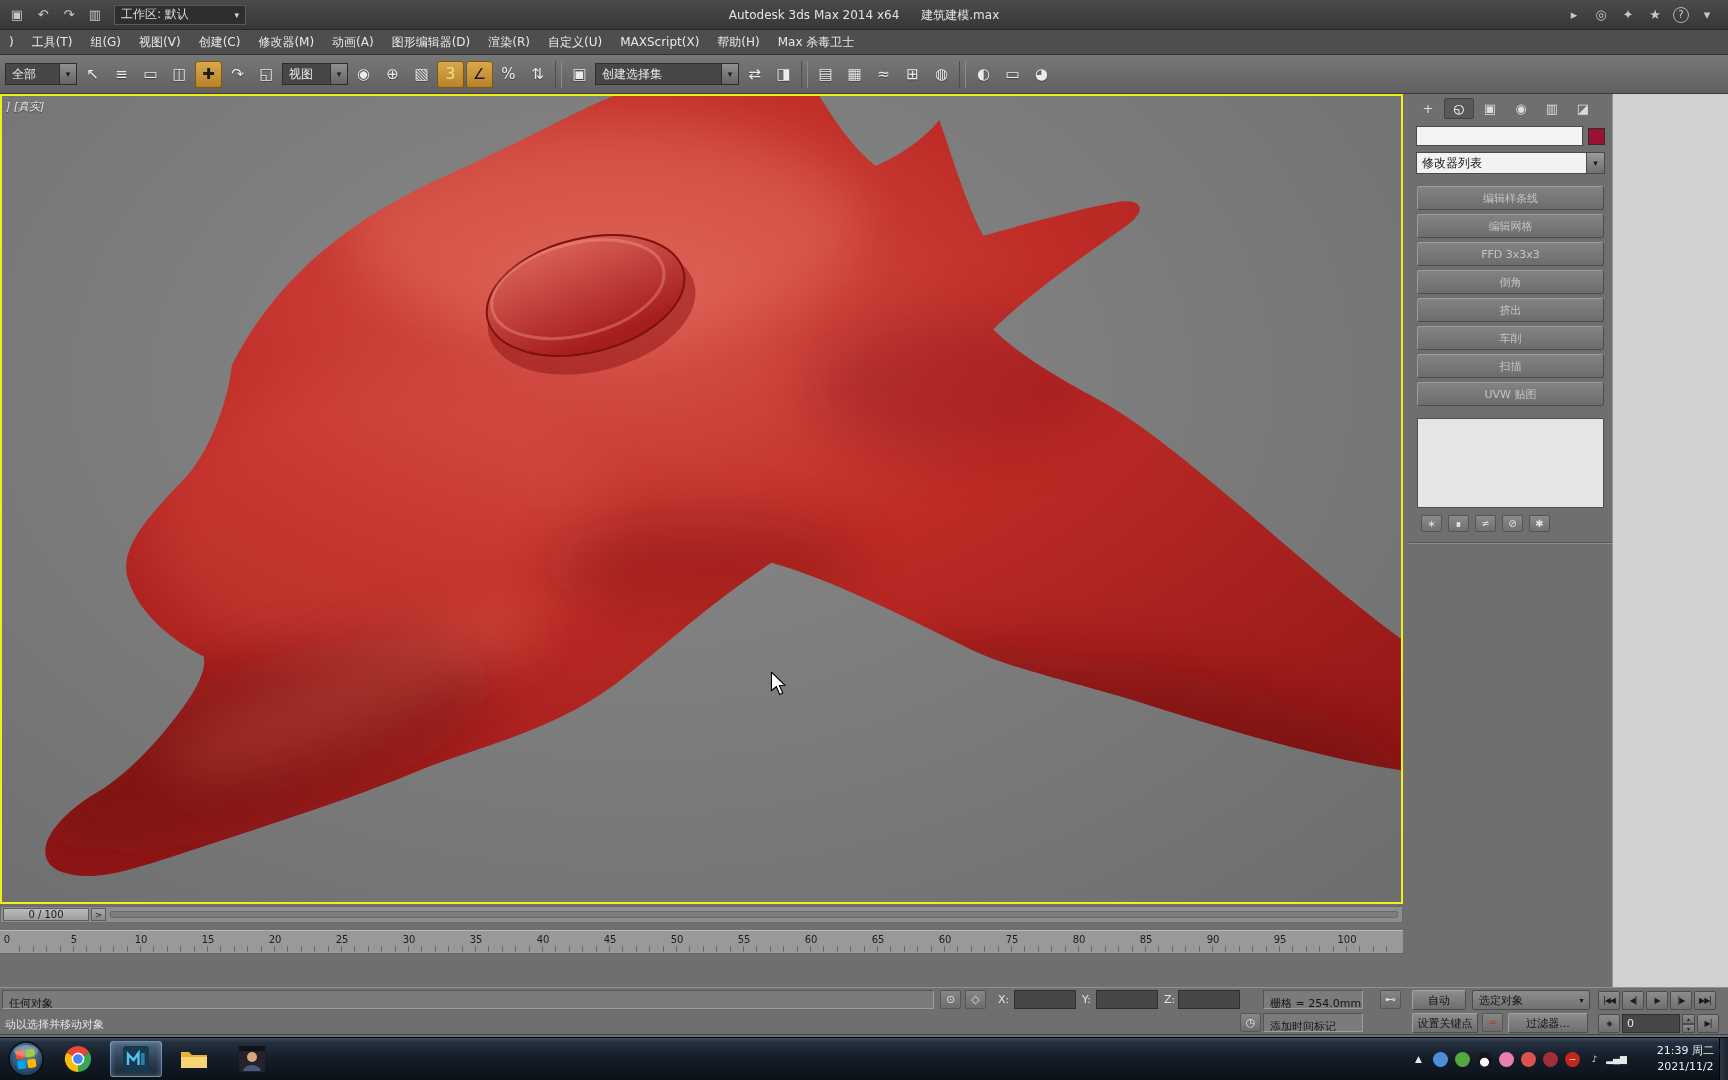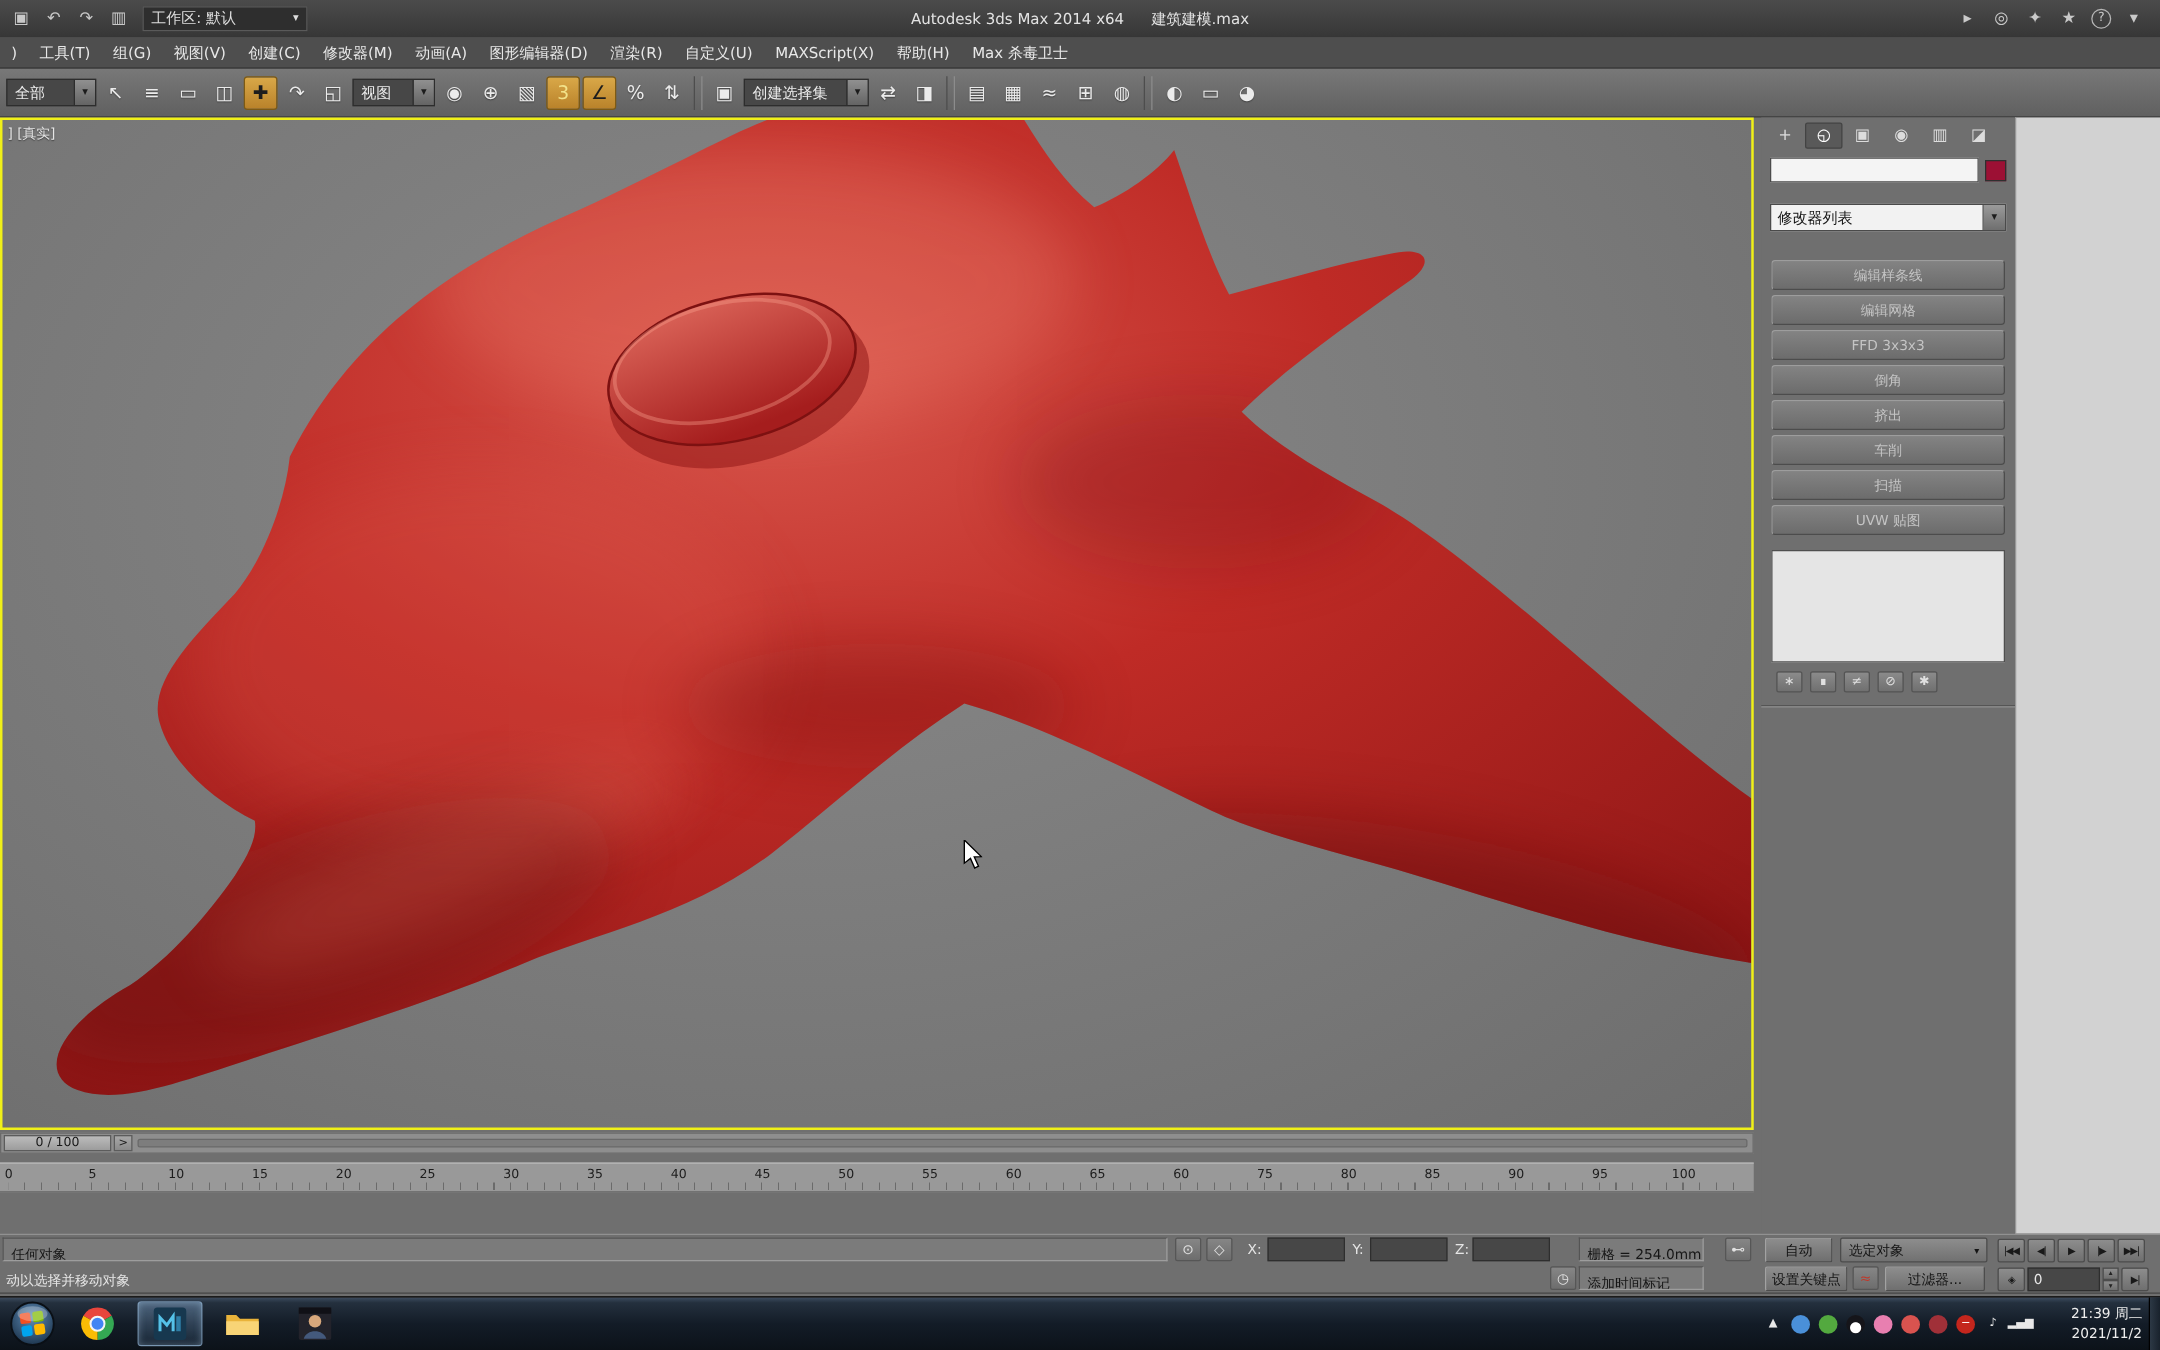--- a/index.html
+++ b/index.html
@@ -38,35 +38,35 @@
   .tb-sep { width:7px; height:27px; border-left:1px solid #4d4d4d; border-right:1px solid #8c8c8c; margin:0 2px; flex:none; }
   .tb-combo { height:22px; background:#474747; border:1px solid #2d2d2d; display:flex;
     align-items:center; color:#ebebeb; font-size:12px; flex:none; }
   .tb-combo-label { flex:1; padding:0 6px; white-space:nowrap; overflow:hidden; }
   .tb-combo-arrow { width:17px; align-self:stretch; background:linear-gradient(#909090,#646464);
     border-left:1px solid #2d2d2d; display:flex; align-items:center; justify-content:center;
     color:#1c1c1c; font-size:9px; }
   
   .viewport { position:absolute; left:0; top:94px; width:1403px; height:810px;
     border:2px solid #f0f018;
-    background:radial-gradient(ellipse at 45% 35%, #898989 0%, #767676 70%, #6d6d6d 100%); }
+    background:radial-gradient(ellipse at 45% 35%, #898989 0%, #767676 70%, #6d6d6d 100%);font-style:italic; }
   .scene { position:absolute; left:0; top:0; width:100%; height:100%; }
   .vp-label { position:absolute; left:4px; top:3px; color:#e6e6e6; font-size:11px; text-shadow:0 1px 1px rgba(0,0,0,.5); }
   .cursorsvg { position:absolute; left:768px; top:576px; pointer-events:none; }
   
   .cmdpanel { position:absolute; left:1409px; top:94px; width:203px; height:893px; background:#6f6f6f; }
   .cp-tabs { display:flex; gap:1px; padding:4px 4px 2px; }
   .cp-tab { width:30px; height:21px; display:flex; align-items:center; justify-content:center;
     color:#dcdcdc; font-size:13px; border:1px solid transparent; border-radius:2px; }
   .cp-tab.active { background:#595959; border-color:#434343; color:#fff; }
   .cp-name-row { display:flex; align-items:center; gap:5px; padding:5px 7px 3px; }
   .name-field { flex:1; height:20px; background:#f4f4f4; border:1px solid #4a4a4a;
     font-size:12px; padding:0 4px; font-family:inherit; }
   .color-swatch { width:17px; height:17px; border:1px solid #2f2f2f; flex:none; }
-  .cp-modlist { margin:14px 7px; height:22px; background:#f2f2f2; border:1px solid #4a4a4a;
+  .cp-modlist { margin:3px 7px; height:22px; background:#f2f2f2; border:1px solid #4a4a4a;
     display:flex; align-items:center; }
   .cp-modlist-label { flex:1; color:#141414; font-size:12px; padding:0 5px; }
   .cp-modlist-arrow { width:18px; align-self:stretch; background:linear-gradient(#9a9a9a,#6f6f6f);
     border-left:1px solid #4a4a4a; display:flex; align-items:center; justify-content:center;
     font-size:9px; color:#1c1c1c; }
   .cp-grid { display:grid; grid-template-columns:1fr; gap:4px 5px; padding:9px 8px 6px; }
   .cp-btn { height:24px; background:linear-gradient(#838383,#6c6c6c); border:1px solid;
     border-color:#9d9d9d #4c4c4c #4c4c4c #9d9d9d; border-radius:3px; color:#c4c4c4;
     font-size:11px; display:flex; align-items:center; justify-content:center; white-space:nowrap; overflow:hidden; }
   .cp-stack { margin:6px 8px 4px; height:90px; background:#e5e5e5; border:1px solid #4f4f4f; }
@@ -205,21 +205,21 @@
       </div>
       <div class="tb-icon">◉</div>
       <div class="tb-icon">⊕</div>
       <div class="tb-icon">▧</div>
       <div class="tb-icon active" style="color: rgb(242, 226, 138);">3</div>
       <div class="tb-icon active">∠</div>
       <div class="tb-icon">%</div>
       <div class="tb-icon">⇅</div>
       <div class="tb-sep"></div>
       <div class="tb-icon">▣</div>
-      <div class="tb-combo" style="width: 100px;">
+      <div class="tb-combo" style="width: 144px;">
         <div class="tb-combo-label">创建选择集</div>
         <div class="tb-combo-arrow">▾</div>
       </div>
       <div class="tb-icon">⇄</div>
       <div class="tb-icon">◨</div>
       <div class="tb-sep"></div>
       <div class="tb-icon">▤</div>
       <div class="tb-icon">▦</div>
       <div class="tb-icon">≈</div>
       <div class="tb-icon">⊞</div>

